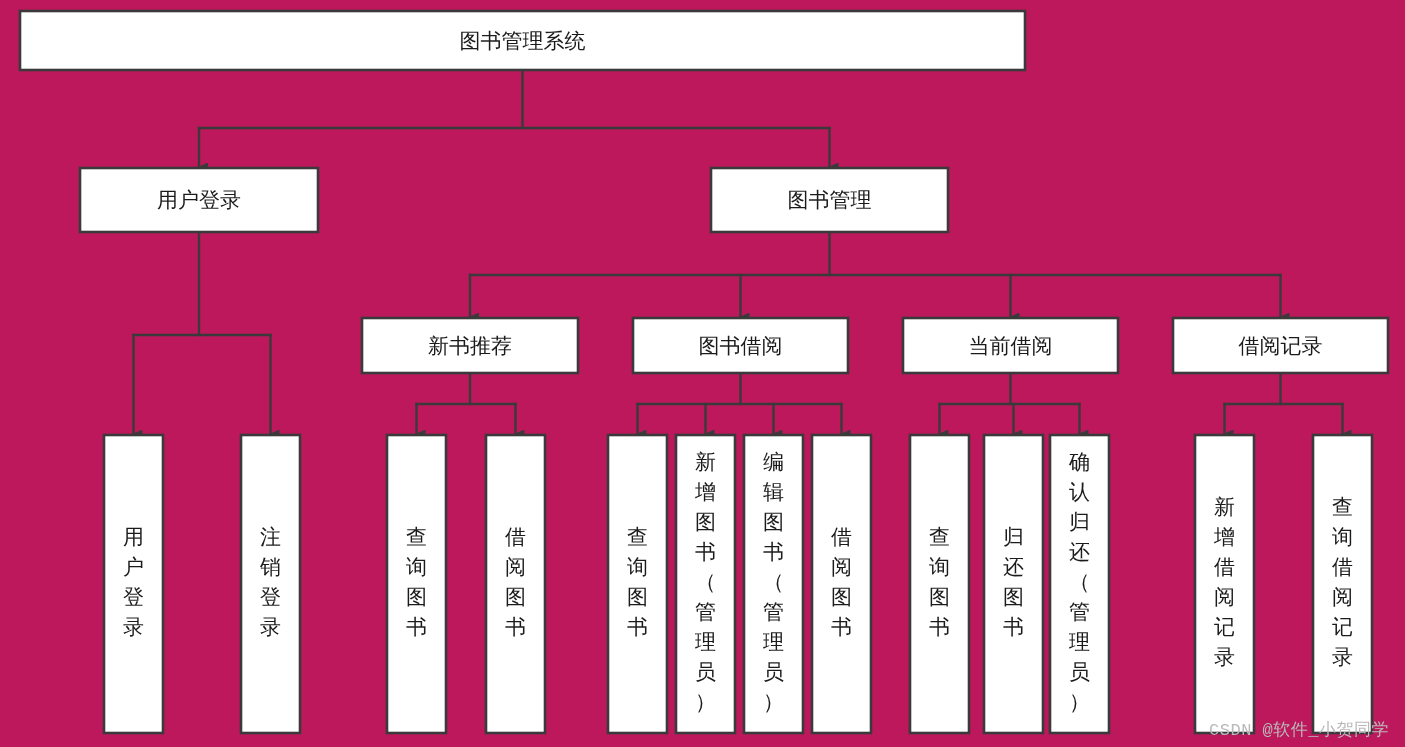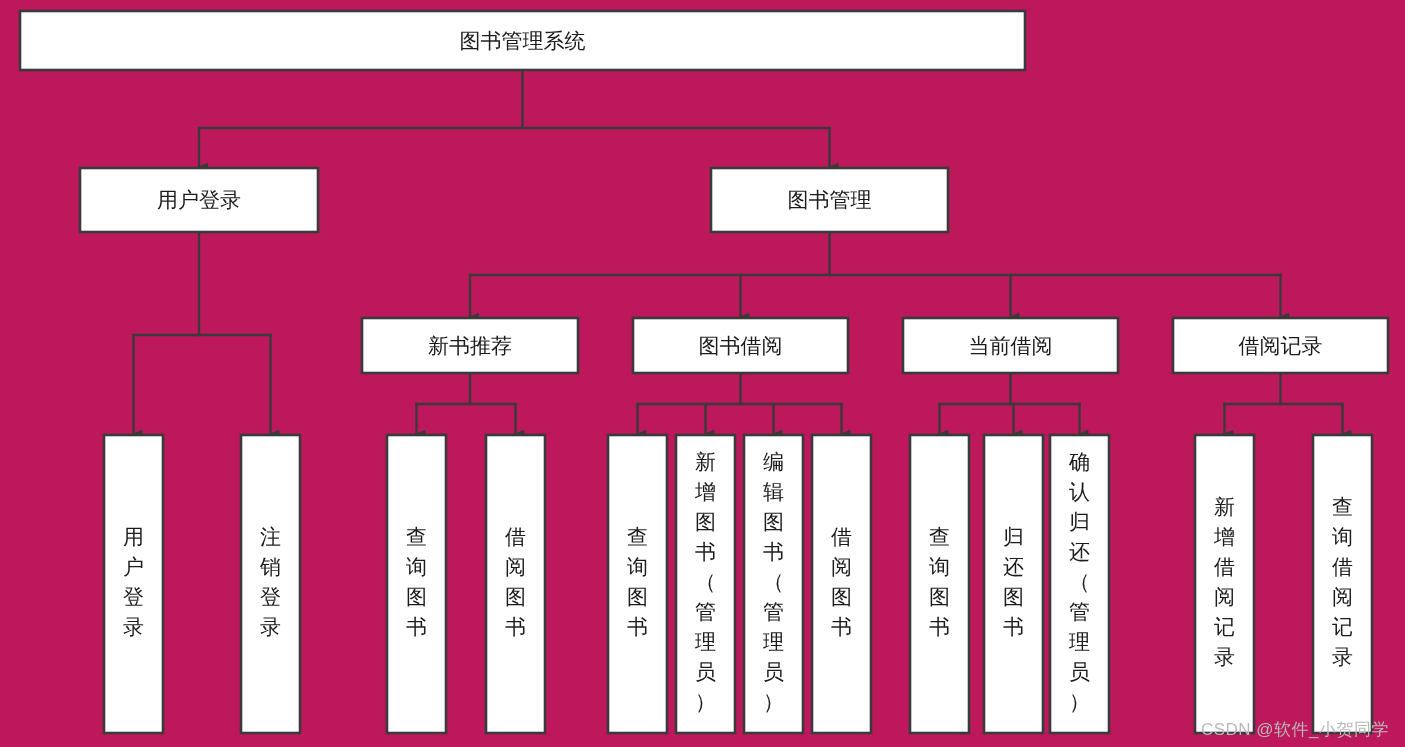--- a/index.html
+++ b/index.html
@@ -46,21 +46,21 @@
   .node-label-v {
     font-family: "DejaVu Sans", "Liberation Sans", sans-serif;
     font-size: 21px;
     fill: #1b1b1b;
     text-anchor: middle;
   }
   .watermark {
     position: absolute;
     right: 16px;
     bottom: 6px;
-    font-family: Liberation Sans, sans-serif;
+    font-family: Liberation Mono, monospace;
     font-size: 17px;
     color: #b9b9b9;
     letter-spacing: 0.5px;
     white-space: nowrap;
     pointer-events: none;
   }
 </style>
 </head>
 <body>
 

